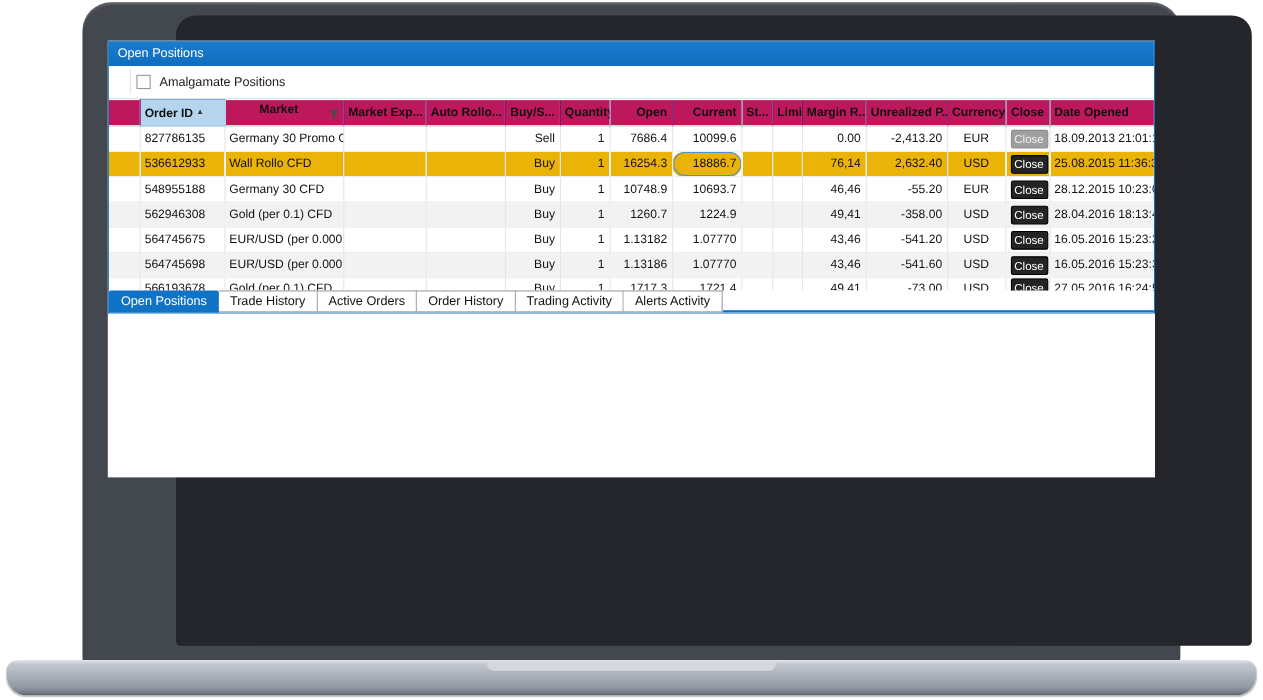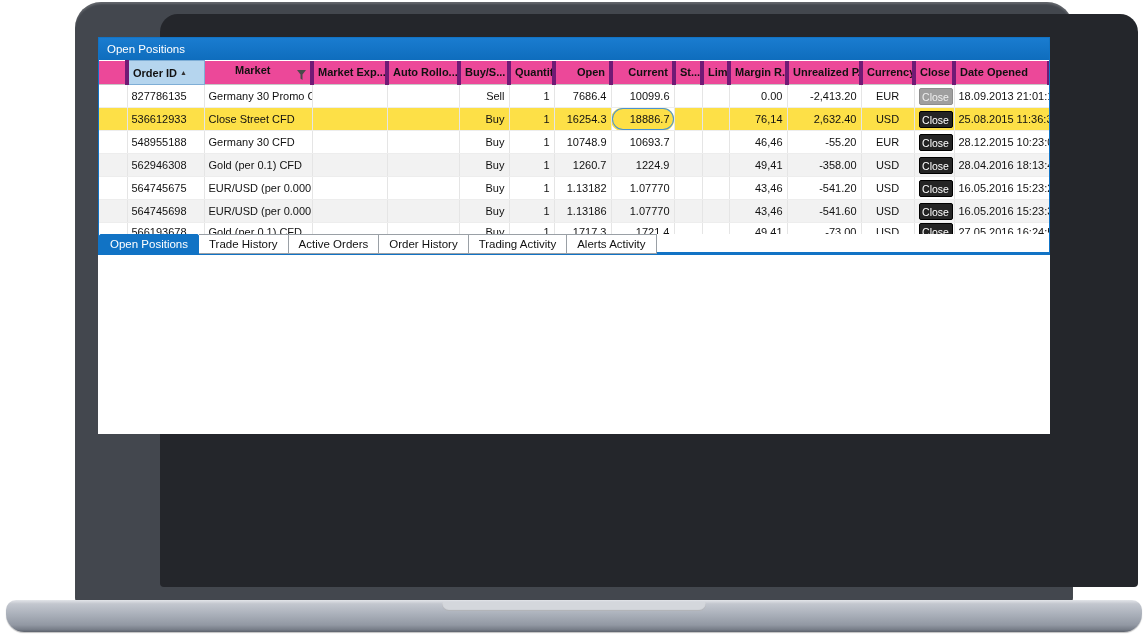--- a/index.html
+++ b/index.html
@@ -28,27 +28,27 @@
   .titlebar{height:22px;background:linear-gradient(#1a7cd0,#0f6dbd);color:#ffffff;
             font-size:11.5px;line-height:22px;padding-left:8px;}
   .toolbar{height:30px;background:#ffffff;border-bottom:1px solid #e4e4e4;position:relative;
            display:flex;align-items:center;}
   .toolbar .vsep{position:absolute;left:19px;top:3px;bottom:3px;width:1px;background:#e2e2e2;}
   .cbrow{display:flex;align-items:center;gap:8px;margin-left:25px;cursor:default;font-size:11.5px;color:#1a1a1a;}
   .cb{width:13px;height:13px;background:#fdfdfd;border:1px solid #8f9aa3;display:inline-block;}
 
   .gridwrap{height:174px;overflow:hidden;}
   table.grid{border-collapse:collapse;table-layout:fixed;width:950px;font-size:11px;color:#111;}
-  table.grid th{height:24px;font-weight:bold;background:#ec4899;border-right:4px solid #701a75;
+  table.grid th{height:24px;font-weight:bold;background:#be185d;border-right:1px solid #701a75;
                 border-bottom:1px solid #c6c6c6;padding:0 4px;white-space:nowrap;overflow:hidden;}
   table.grid th.sorted{background:#b5d5ee;border:1px solid #7eaed6;}
   table.grid td{height:23px;border-right:1px solid #e5e5e5;border-bottom:1px solid #ededed;
                 padding:0 4px;white-space:nowrap;overflow:hidden;}
   tr.zebra td{background:#f2f2f2;}
-  tr.selected td{background:#fde047;}
+  tr.selected td{background:#eab308;}
   td.focused{box-shadow:inset 0 0 0 1px #4a93d0;border-radius:11px;}
   .al{text-align:left}.ac{text-align:center}.ar{text-align:right}
   td.side-cell{padding-right:12px;}
   .sort-arrow{font-size:7px;vertical-align:2px;margin-left:3px;color:#333;}
   .funnel{float:right;margin-top:6px;}
   .closebtn{display:inline-block;width:34px;height:17px;line-height:16px;font-size:10.5px;
             text-align:center;color:#ffffff;background:#242424;border:1px solid #000;
             border-radius:2px;cursor:pointer;}
   .closebtn.disabled{background:#9f9f9f;border-color:#8d8d8d;color:#efefef;cursor:default;}
 
@@ -62,20 +62,27 @@
 <body>
 
 <div class="stage">
   <div class="lid">
     <div class="camera"></div>
     <div class="bezel"></div>
   </div>
   <div class="screen">
     <div class="app">
       <div class="titlebar">Open Positions</div>
+      <div class="toolbar">
+        <div class="vsep"></div>
+        <label class="cbrow">
+          <span class="cb"></span>
+          <span>Amalgamate Positions</span>
+        </label>
+      </div>
       <div class="gridwrap">
         <table class="grid">
           <colgroup id="cols">
               <col style="width: 28px;">
               <col style="width: 77px;">
               <col style="width: 108px;">
               <col style="width: 75px;">
               <col style="width: 72px;">
               <col style="width: 50px;">
               <col style="width: 45px;">
@@ -126,21 +133,21 @@
                 <td class="ac"></td>
                 <td class="ar">0.00</td>
                 <td class="ar">-2,413.20</td>
                 <td class="ac">EUR</td>
                 <td class="ac"><span class="closebtn disabled">Close</span></td>
                 <td class="al">18.09.2013 21:01:15</td>
               </tr>
               <tr class="selected">
                 <td class="ac"></td>
                 <td class="al">536612933</td>
-                <td class="al">Close Street CFD</td>
+                <td class="al">Wall Rollo CFD</td>
                 <td class="ac"></td>
                 <td class="ac"></td>
                 <td class="ar side-cell">Buy</td>
                 <td class="ar">1</td>
                 <td class="ar">16254.3</td>
                 <td class="ar focused">18886.7</td>
                 <td class="ac"></td>
                 <td class="ac"></td>
                 <td class="ar">76,14</td>
                 <td class="ar">2,632.40</td>

